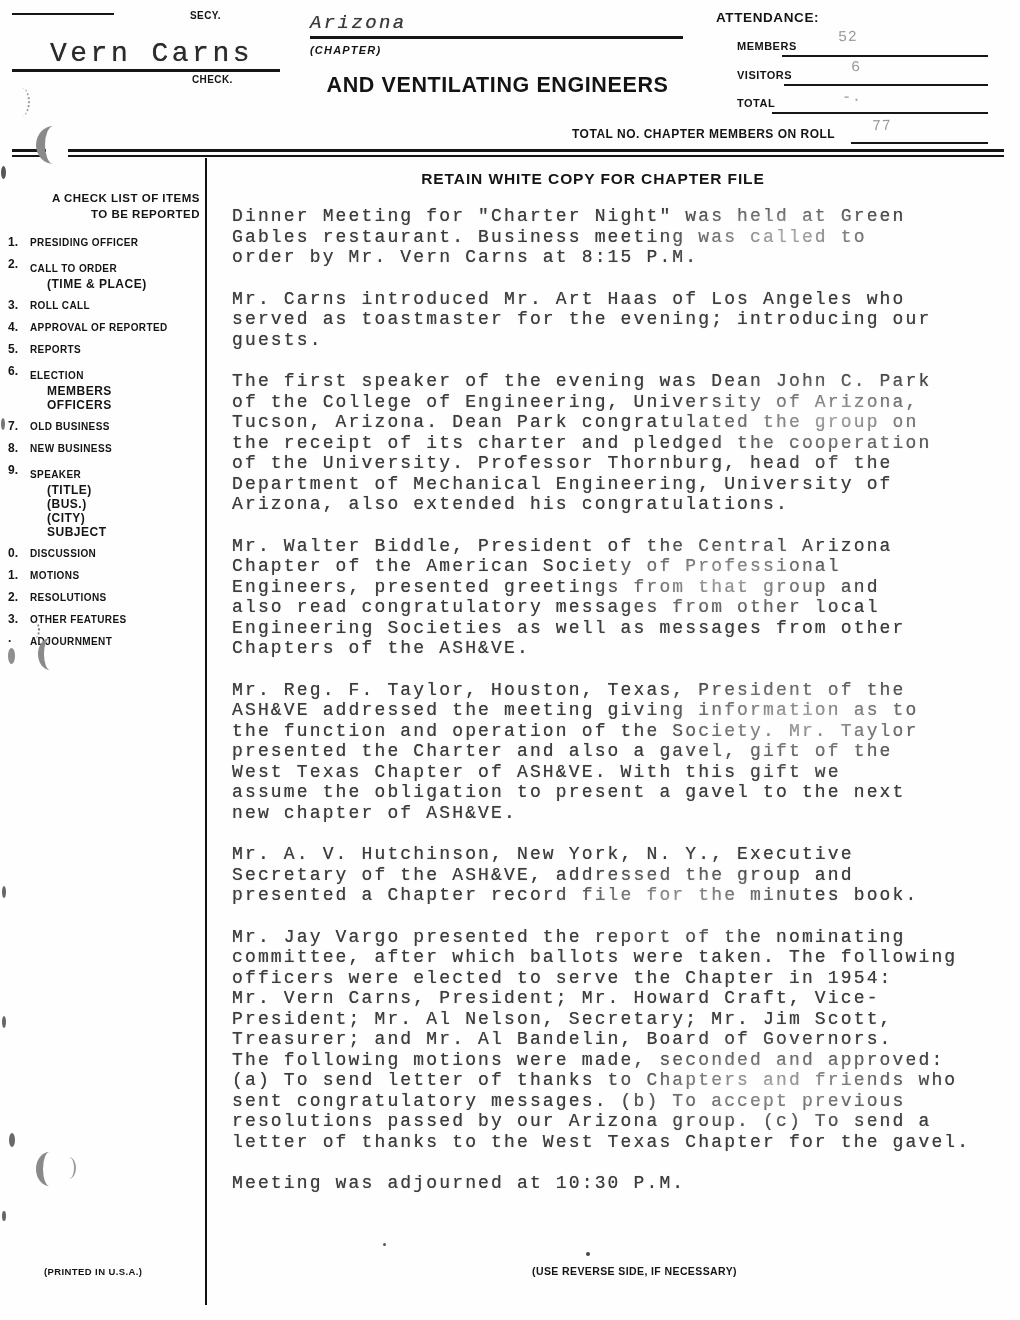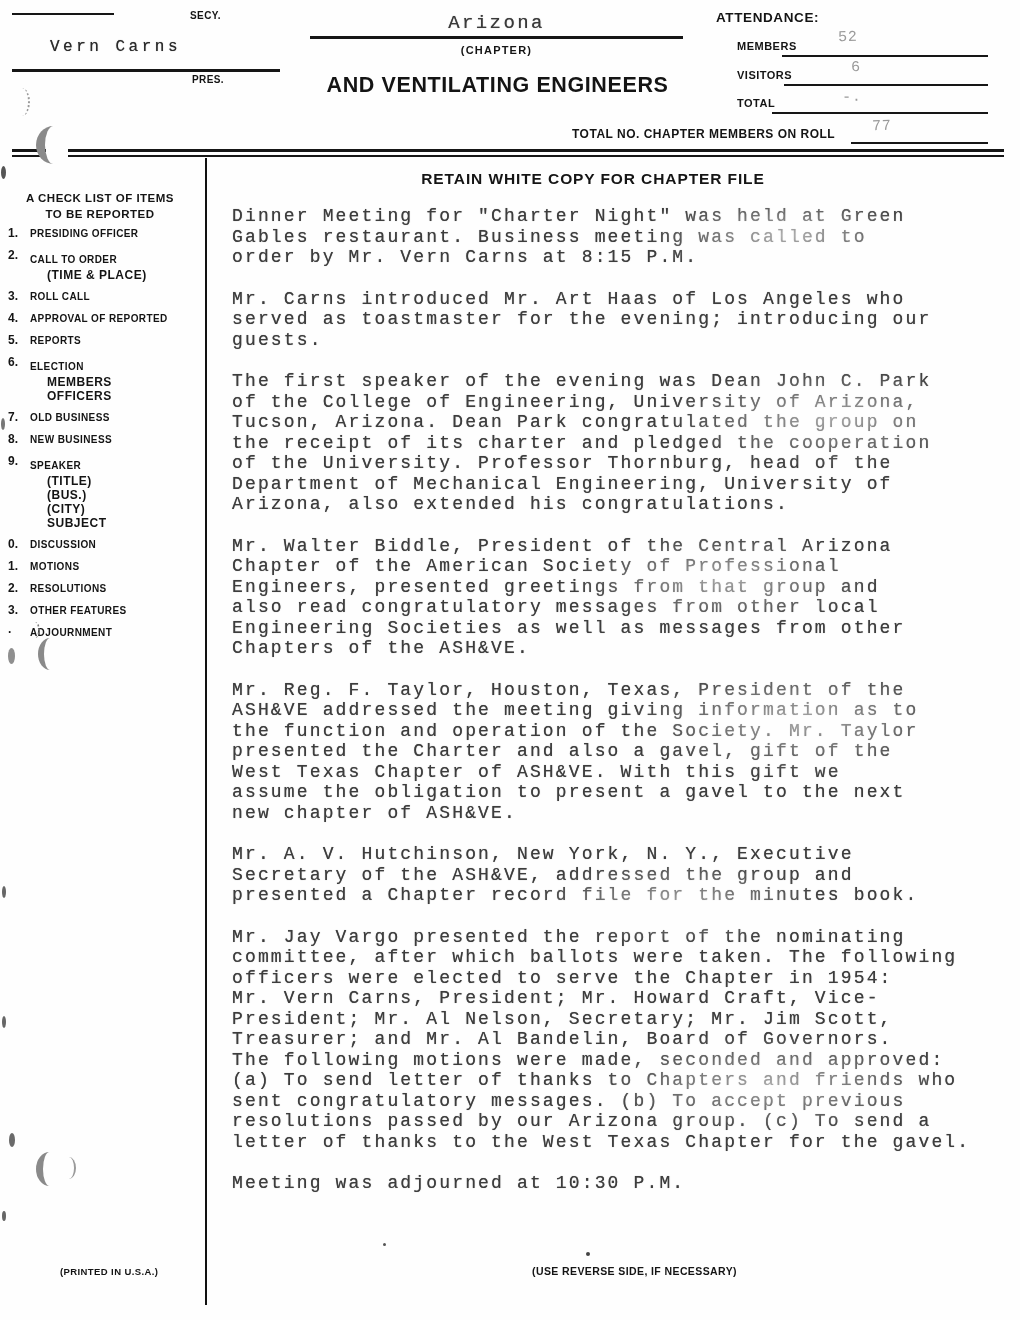--- a/index.html
+++ b/index.html
@@ -4,44 +4,44 @@
 <style>
   html,body{margin:0;padding:0;background:#e8e8e8;}
   .page{
     position:relative;width:1020px;height:1320px;background:#fefefe;
     overflow:hidden;font-family:"Liberation Sans",sans-serif;color:#141414;
   }
   .hline{position:absolute;background:#161616;}
   .lbl{position:absolute;font-weight:bold;font-size:10px;letter-spacing:.4px;}
   
   .typedname{
-    position:absolute;font-family:"Liberation Mono",monospace;font-size:16px;
+    position:absolute;font-family:"Liberation Mono",monospace;font-size:28px;
     letter-spacing:3.5px;color:#2b2b2b;text-shadow:0 0 .7px rgba(40,40,40,.8);
   }
-  .chapterblock{position:absolute;left:310px;top:12px;width:373px;text-align:center;}
+  .chapterblock{position:absolute;left:310px;top:12px;width:373px;text-align:left;font-style:italic;}
   .chaptername{
     font-family:"Liberation Mono",monospace;font-size:19px;letter-spacing:2.4px;
     color:#3a3a3a;text-shadow:0 0 .7px rgba(60,60,60,.8);margin-bottom:2px;
   }
   .chapterrule{height:3px;background:#161616;margin-top:1px;}
   .chapterlabel{font-weight:bold;font-size:11px;letter-spacing:1.2px;margin-top:5px;}
   .societytitle{
     position:absolute;left:300px;top:72px;width:395px;text-align:center;
     font-weight:bold;font-size:21.5px;line-height:26px;letter-spacing:.6px;
   }
   .att-head{position:absolute;left:716px;top:10px;font-weight:bold;font-size:13.5px;letter-spacing:.6px;}
   .att-lbl{position:absolute;font-weight:bold;font-size:11px;letter-spacing:.5px;}
   .att-val{
     position:absolute;font-family:"Liberation Mono",monospace;font-size:15px;
     color:#9a9a9a;letter-spacing:1px;transform:rotate(-2deg);
   }
   .roll-lbl{position:absolute;left:572px;top:127px;font-weight:bold;font-size:12px;letter-spacing:.5px;}
   
   .sidebar{position:absolute;left:0;top:0;width:205px;padding-top:190px;box-sizing:border-box;}
-  .ck-head{width:200px;text-align:center;font-weight:bold;font-size:11.5px;line-height:16px;letter-spacing:.5px;margin-bottom:5px;}
+  .ck-head{width:200px;text-align:right;font-weight:bold;font-size:11.5px;line-height:16px;letter-spacing:.5px;margin-bottom:14px;}
   .ck-item{display:flex;margin-bottom:9px;}
   .ck-num{width:30px;padding-left:8px;box-sizing:border-box;font-weight:bold;font-size:12px;line-height:13px;flex:none;}
   .ck-label{font-weight:bold;font-size:10px;line-height:13px;letter-spacing:.4px;}
   .ck-sub{font-weight:bold;font-size:12px;line-height:11px;letter-spacing:.5px;margin:3px 0 0 17px;}
   .vdivider{position:absolute;left:205px;top:158px;width:2px;height:1147px;background:#111;}
   
   .main{position:absolute;left:232px;top:170px;width:742px;}
   .retain{
     text-align:center;font-weight:bold;font-size:15.5px;letter-spacing:.9px;
     margin:0 20px 0 0;
@@ -58,40 +58,40 @@
     position:absolute;left:232px;top:195px;width:770px;height:1010px;pointer-events:none;
     background:
       radial-gradient(200px 55px at 72% 4%,  rgba(254,254,254,.60), transparent 72%),
       radial-gradient(240px 70px at 78% 22%, rgba(254,254,254,.55), transparent 72%),
       radial-gradient(220px 65px at 64% 38%, rgba(254,254,254,.55), transparent 72%),
       radial-gradient(250px 80px at 74% 52%, rgba(254,254,254,.55), transparent 72%),
       radial-gradient(210px 60px at 58% 70%, rgba(254,254,254,.50), transparent 72%),
       radial-gradient(260px 70px at 70% 88%, rgba(254,254,254,.55), transparent 72%);
   }
   
-  .foot-printed{position:absolute;left:44px;top:1266px;font-weight:bold;font-size:9.5px;letter-spacing:.4px;margin-left:16px;}
+  .foot-printed{position:absolute;left:44px;top:1266px;font-weight:bold;font-size:9.5px;letter-spacing:.4px;}
   .foot-reverse{position:absolute;left:512px;top:1265px;font-weight:bold;font-size:10.5px;letter-spacing:.4px;padding-left:20px;}
   
   .art{position:absolute;}
   .paren-l{border-left-style:solid;border-left-color:#8a8a8a;border-radius:50%;}
   .paren-r{border-right-style:solid;border-right-color:#9a9a9a;border-radius:50%;}
   .blob{background:#8f8f8f;border-radius:50%;}
   .dot{background:#555;border-radius:50%;}
 </style>
 </head>
 <body>
 
 <div class="page">
 
   <div class="hline" style="left:12px;top:13px;width:102px;height:2px"></div>
   <span class="lbl" style="left:190px;top:10px">SECY.</span>
 
   <div class="typedname" style="left:50px;top:38px">Vern Carns</div>
   <div class="hline" style="left:12px;top:69px;width:268px;height:3px"></div>
-  <span class="lbl" style="left:192px;top:74px">PRES.</span>
+  <span class="lbl" style="left:192px;top:74px">CHECK.</span>
 
   <div class="chapterblock">
     <div class="chaptername">Arizona</div>
     <div class="chapterrule"></div>
     <div class="chapterlabel">(CHAPTER)</div>
   </div>
 
   <div class="societytitle">
     <div>AND VENTILATING ENGINEERS</div>
   </div>

